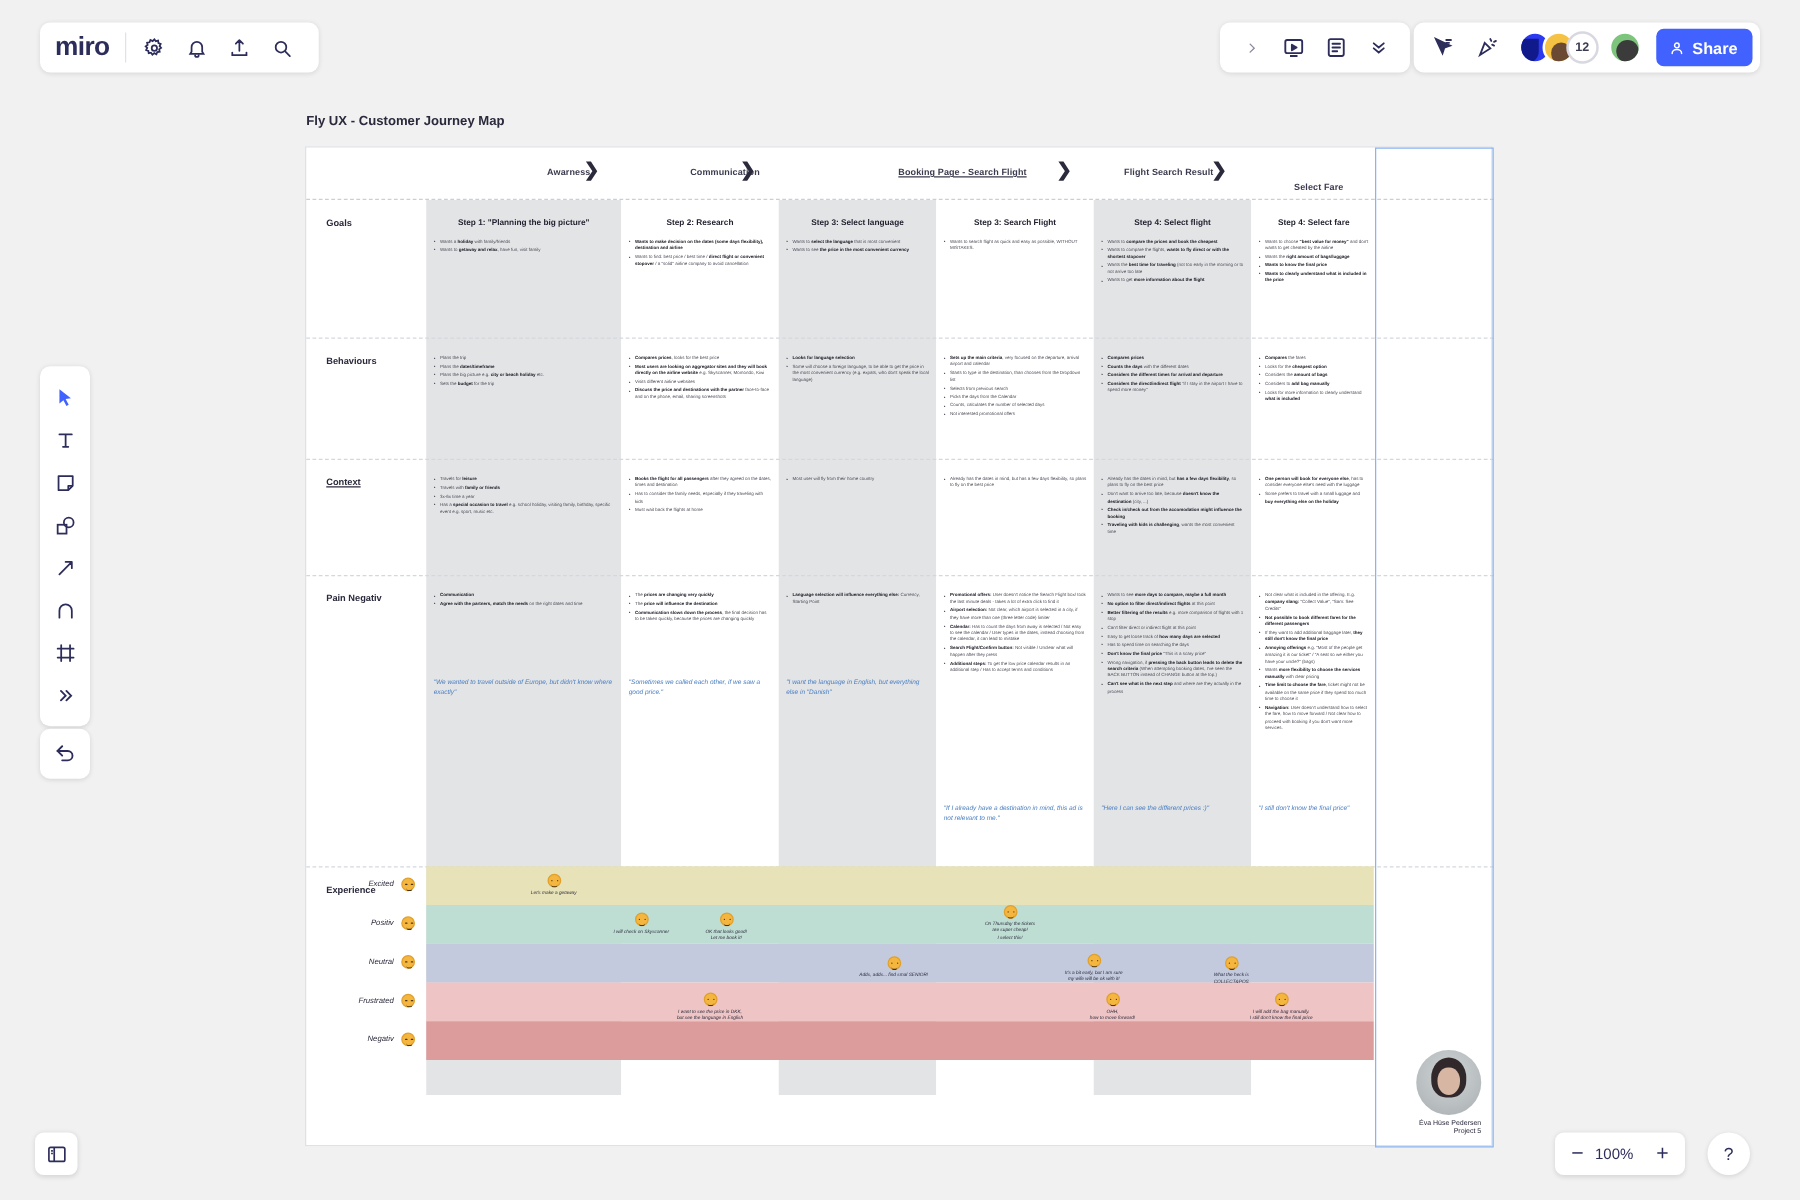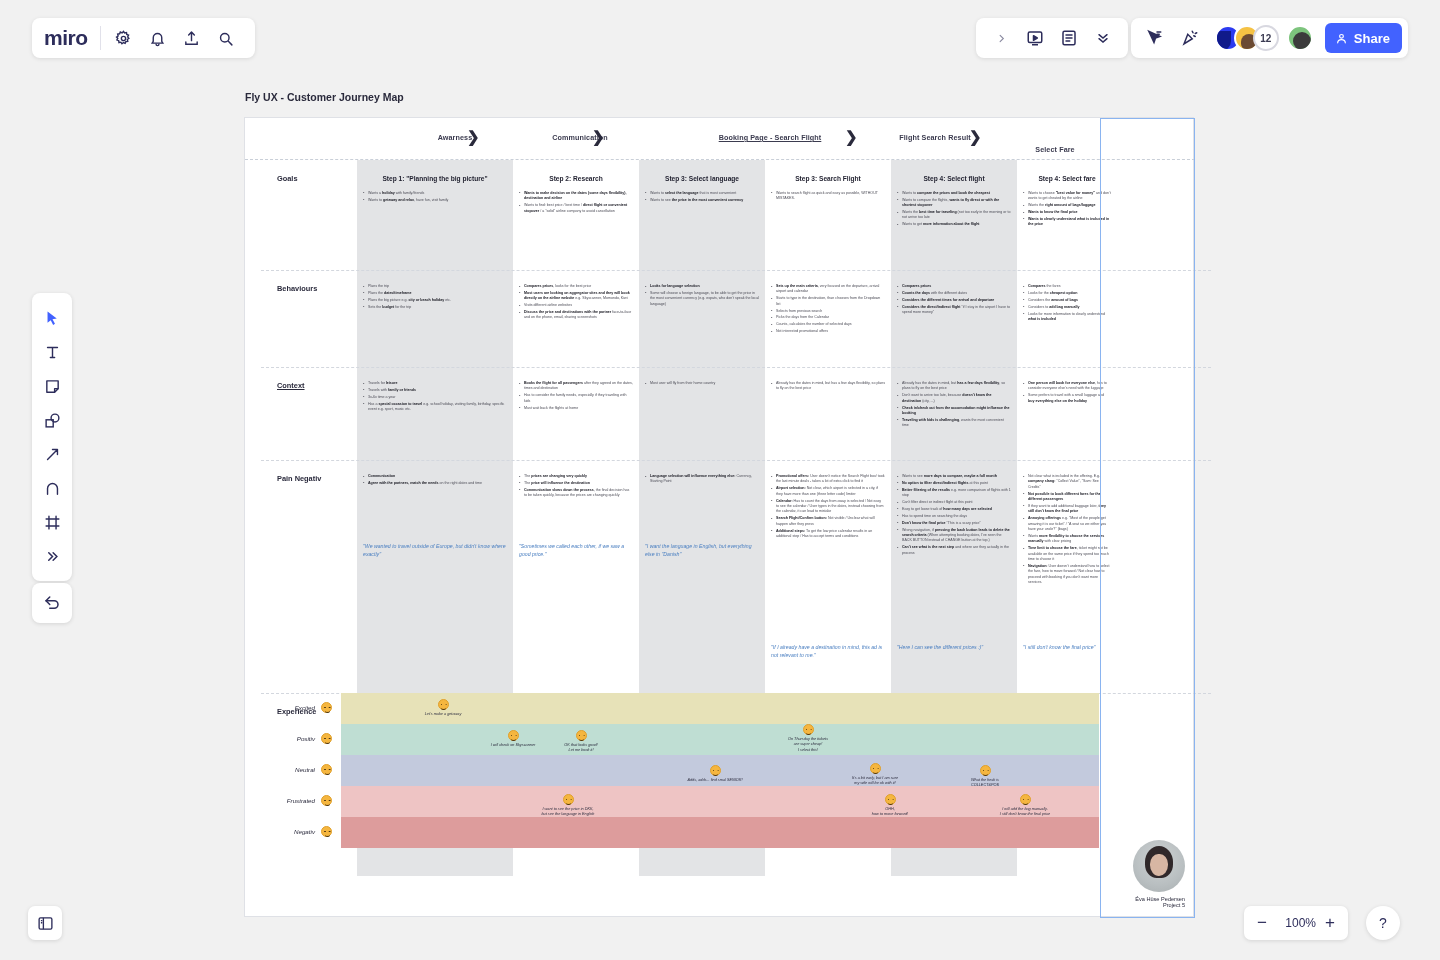--- a/index.html
+++ b/index.html
@@ -101,21 +101,21 @@
     position: absolute; right: 92px; bottom: 20px;
     height: 34px; background: #fff; border-radius: 7px;
     display: flex; align-items: center; padding: 0 4px;
     box-shadow: 0 1px 4px rgba(0,0,0,.12);
   }
   .zoom-btn {
     width: 28px; height: 28px; display: flex; align-items: center;
     justify-content: center; cursor: pointer; color: #2d2d5b;
     font-size: 17px; border-radius: 5px;
   }
-  .zoom-val { font-size: 12px; color: #2d2d5b; width: 40px; text-align: right; }
+  .zoom-val { font-size: 12px; color: #2d2d5b; width: 40px; text-align: left; }
   .help-btn {
     position: absolute; right: 40px; bottom: 20px;
     width: 34px; height: 34px; border-radius: 50%;
     background: #fff; box-shadow: 0 1px 4px rgba(0,0,0,.12);
     display: flex; align-items: center; justify-content: center;
     font-size: 14px; color: #2d2d5b; cursor: pointer;
   }
 
   
   .board-title {
@@ -136,21 +136,21 @@
     font-size: 7.2px; font-weight: 700; color: #3b3b4f;
     text-align: center; letter-spacing: .1px;
   }
   .chev { color: #2a2a3c; font-size: 15px; font-weight: 700; line-height: 1; }
   .sel-box {
     position: absolute; left: 855px; top: 0; width: 95px; height: 800px;
     border: 1px solid #8ab4f0;
   }
 
   
-  .grid { position: absolute; left: 16px; top: 42px; width: 950px; height: 716px; }
+  .grid { position: absolute; left: 0; top: 42px; width: 950px; height: 716px; }
   .col { position: absolute; top: 0; height: 716px; }
   .col.shaded { background: #e3e4e6; }
   .col.plain { background: #ffffff; }
   .rowline { position: absolute; left: 0; width: 950px; border-top: 1px dashed #d3d7de; }
 
   .rowlabel {
     position: absolute; left: 16px; font-size: 7.4px; font-weight: 700;
     color: #2a2a3c;
   }
 

